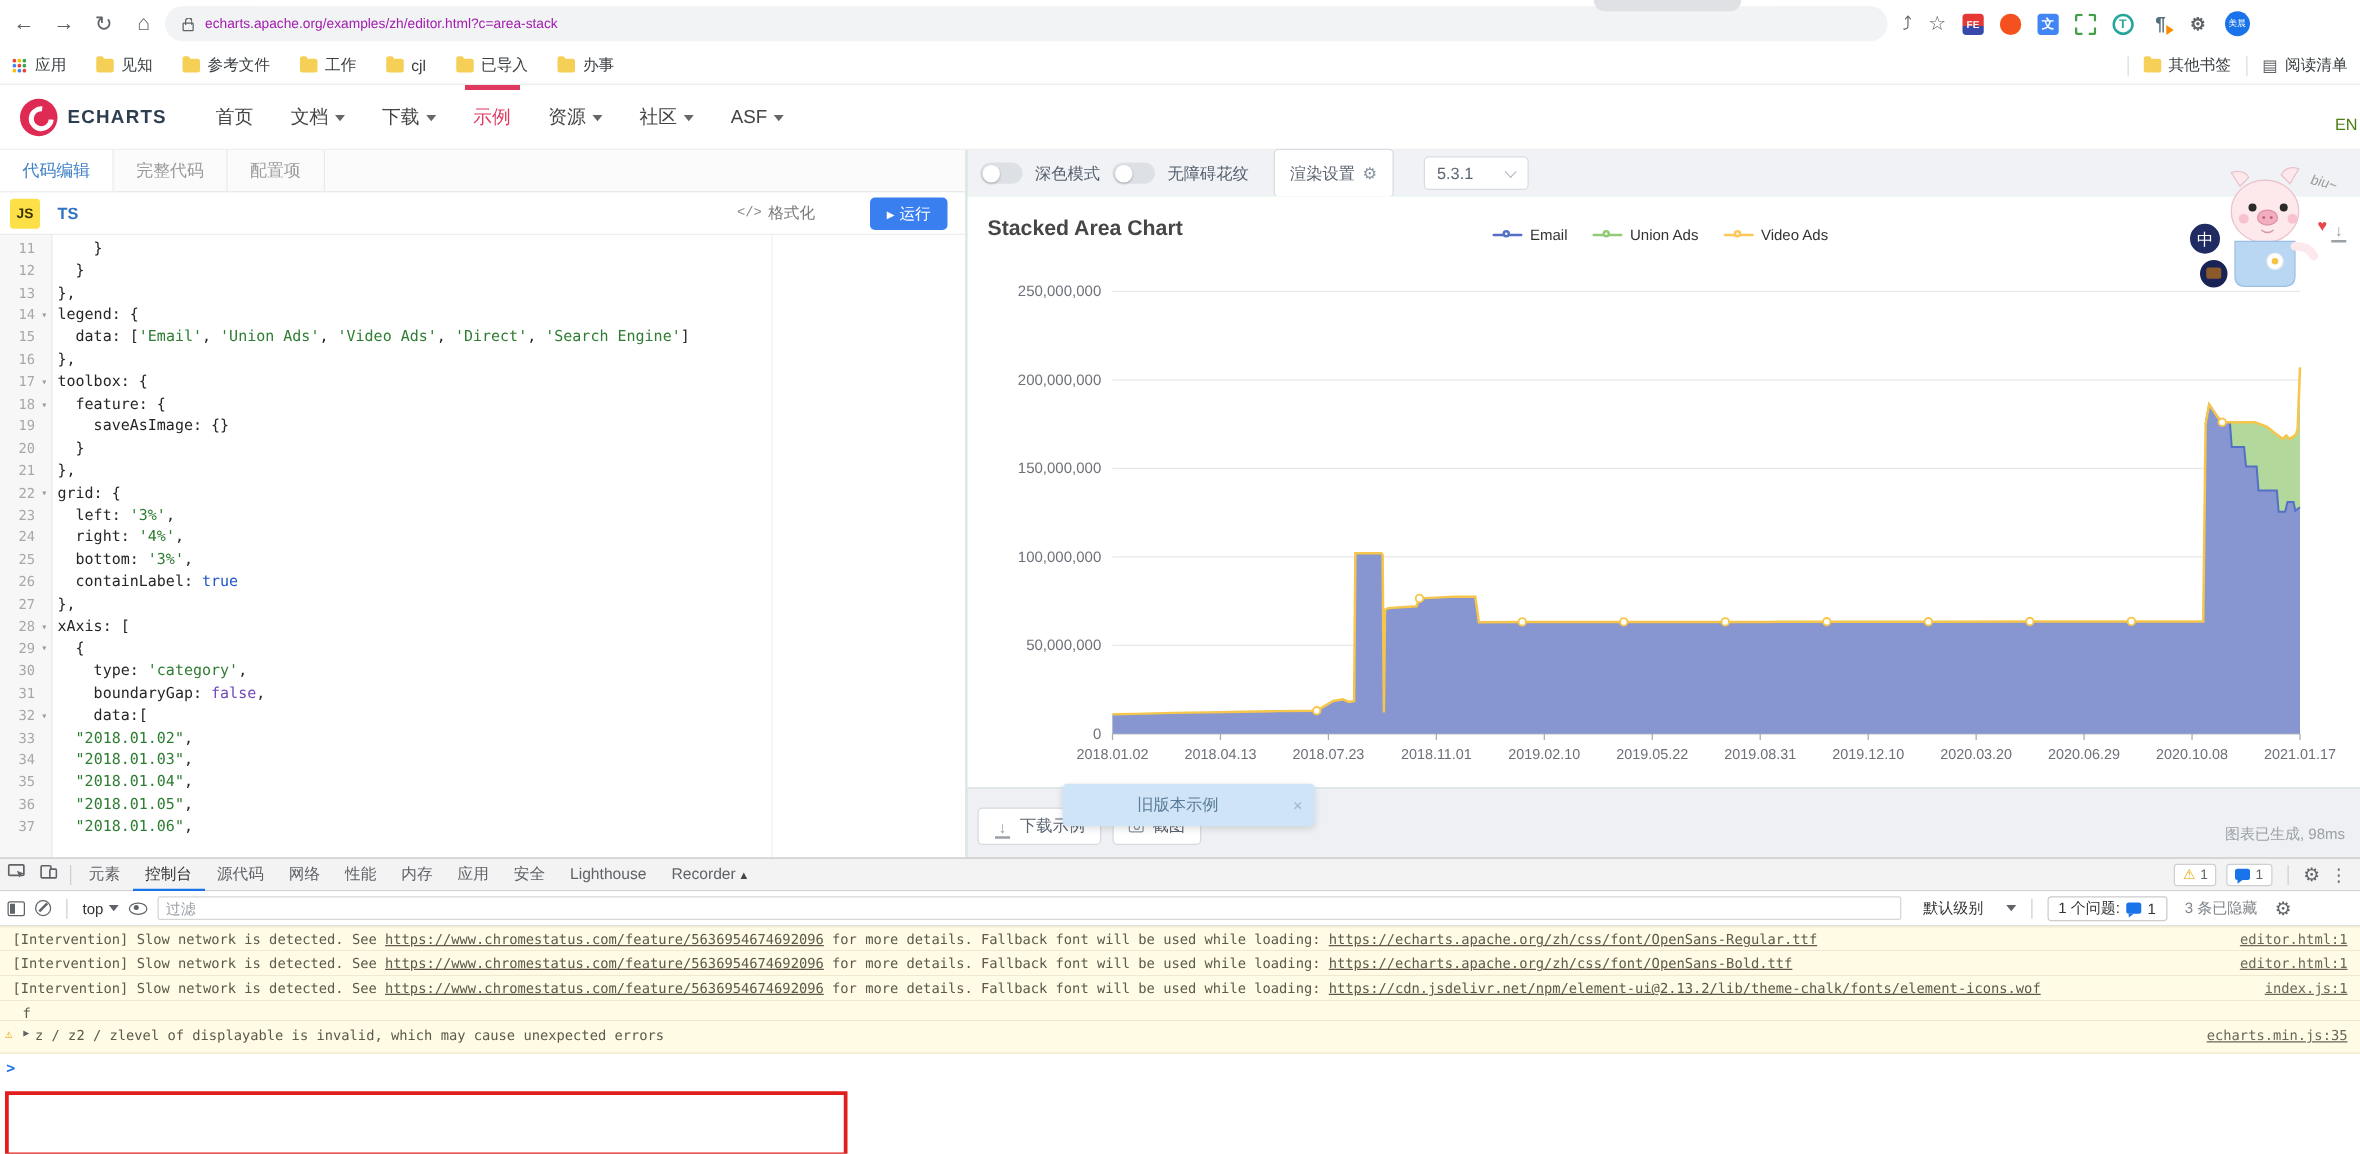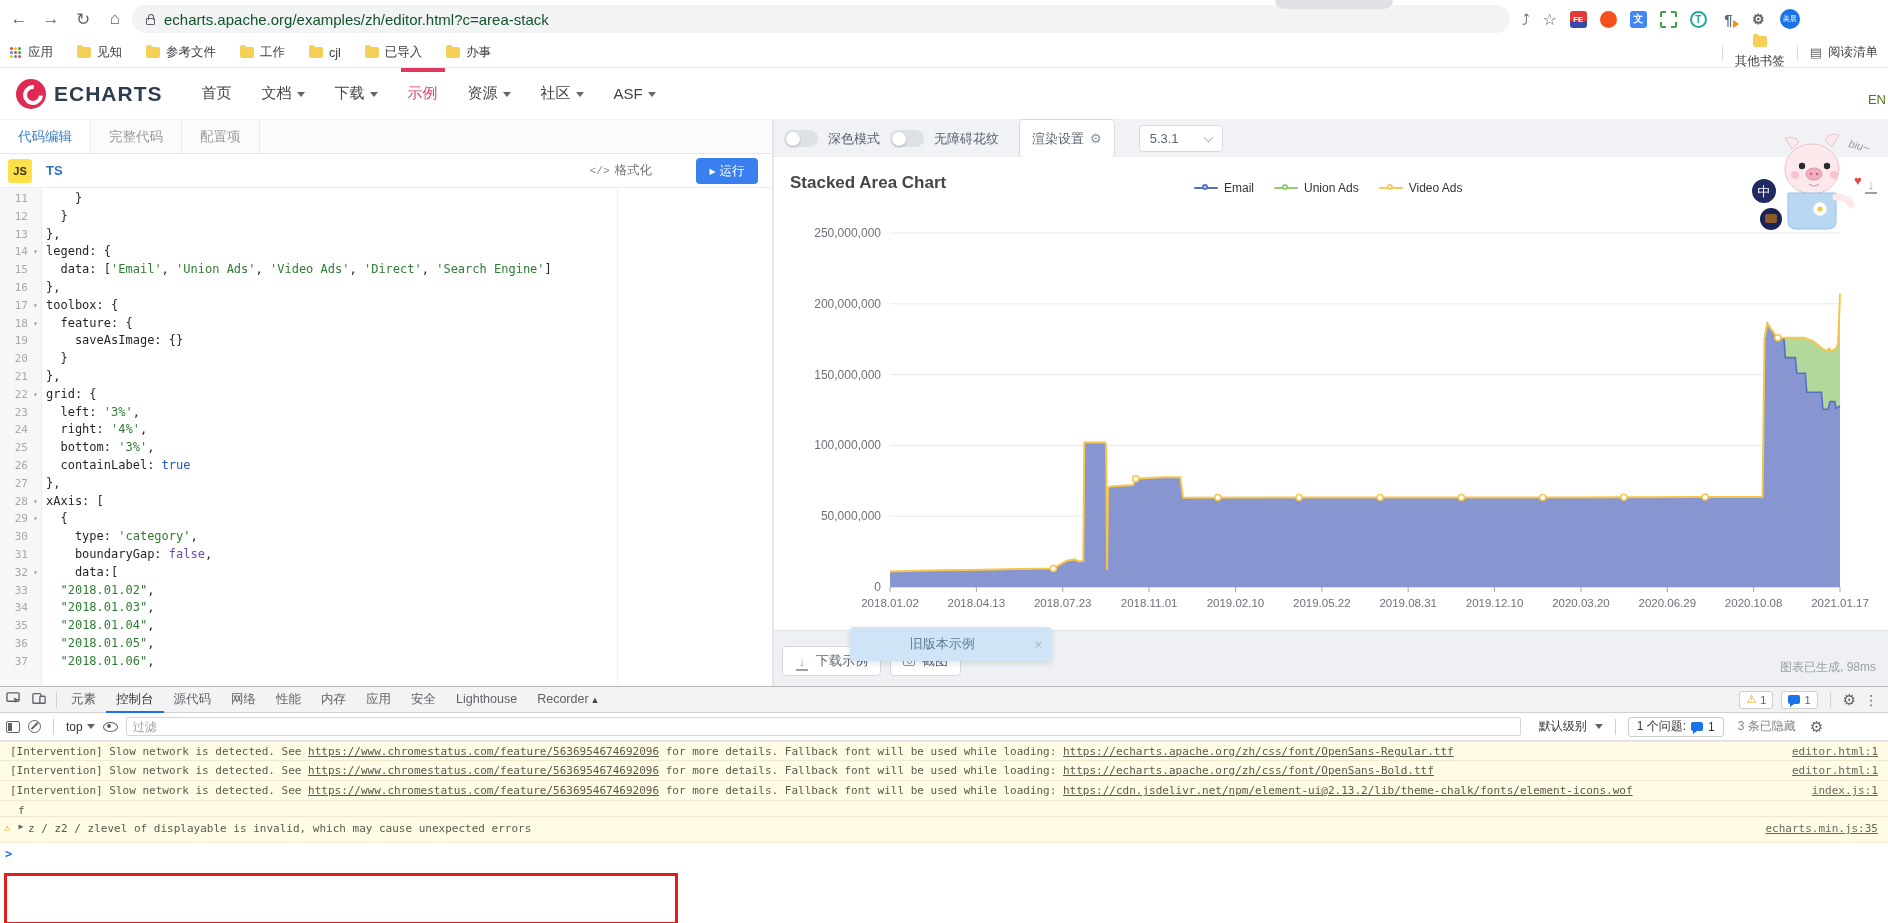--- a/index.html
+++ b/index.html
@@ -8,21 +8,21 @@
   .app { position:relative; width:1888px; height:923px; background:#fff; }
 
   
   .browser-bar { position:absolute; top:0; left:0; width:1888px; height:38px; background:#fff; display:flex; align-items:center; }
   .tab-sliver { position:absolute; left:1275px; top:0; width:118px; height:9px; background:#dfe1e5; border-radius:0 0 9px 9px; }
   .nav-icons { display:flex; align-items:center; gap:10px; padding-left:8px; color:#5f6368; }
   .nav-icons span { font-size:17px; width:22px; text-align:center; cursor:pointer; }
   .url-pill { margin-left:6px; width:1378px; height:28px; background:#f1f3f4; border-radius:14px; display:flex; align-items:center; padding:0 14px; gap:9px; }
   .i-lock { width:9px; height:7px; border:1.6px solid #5f6368; border-radius:1px; position:relative; margin-top:4px; }
   .i-lock::before { content:''; position:absolute; left:0.6px; top:-5px; width:4px; height:5px; border:1.6px solid #5f6368; border-bottom:none; border-radius:4px 4px 0 0; }
-  .url-text { font-size:15px; color:#14532d; }
+  .url-text { font-size:11px; color:#a21caf; }
   .bar-right { display:flex; align-items:center; gap:13px; margin-left:12px; }
   .i-share { font-size:15px; color:#5f6368; }
   .i-star { font-size:16px; color:#5f6368; }
   .ext { width:17px; height:17px; display:flex; align-items:center; justify-content:center; font-size:8px; font-weight:bold; border-radius:3px; color:#fff; cursor:pointer; }
   .ext-fe { background:linear-gradient(#e53935 60%, #3949ab 60%); }
   .ext-orange { background:#f4511e; border-radius:50%; }
   .ext-translate { background:#4285f4; font-size:10px; }
   .ext-frame { background:#fff; border:2px dashed #43a047; border-radius:2px; }
   .ext-t { background:#fff; border:2px solid #26a69a; color:#26a69a; border-radius:50%; font-size:10px; }
   .ext-para { background:transparent; color:#546e7a; font-size:15px; position:relative; }
@@ -40,21 +40,21 @@
   .i-apps i { width:3px; height:3px; border-radius:50%; }
   .bm-right { margin-left:auto; display:flex; align-items:center; gap:12px; padding-right:10px; }
   .bm-sep { width:1px; height:16px; background:#dadce0; }
   .i-readlist { font-size:13px; color:#5f6368; }
 
   
   .site-header { position:absolute; top:68px; left:0; width:1888px; height:52px; background:#fff; border-bottom:1px solid #efefef; display:flex; align-items:center; }
   .logo { display:flex; align-items:center; gap:8px; padding-left:16px; cursor:pointer; }
   .logo-circle { width:30px; height:30px; border-radius:50%; background:#df2a54; position:relative; }
   .logo-circle::after { content:''; position:absolute; left:7px; top:6px; width:12px; height:12px; border:4px solid #fff; border-radius:50%; border-right-color:transparent; transform:rotate(-40deg); }
-  .logo-text { font-size:21px; font-weight:bold; color:#2c3e50; letter-spacing:1px; }
+  .logo-text { font-size:15px; font-weight:bold; color:#2c3e50; letter-spacing:1px; }
   .site-nav { display:flex; align-items:center; margin-left:24px; height:100%; }
   .nav-item { position:relative; height:100%; display:flex; align-items:center; padding:0 15px; font-size:15px; color:#444; cursor:pointer; gap:5px; }
   .nav-item.active { color:#e0395f; }
   .nav-item.active::before { content:''; position:absolute; top:0; left:8px; right:8px; height:4px; background:#e0395f; }
   .caret-down { width:0; height:0; border-left:4px solid transparent; border-right:4px solid transparent; border-top:5px solid #666; margin-top:2px; }
   .lang-en { position:absolute; right:2px; top:24px; font-size:13px; color:#4d7c0f; cursor:pointer; }
 
   
   .main { position:absolute; top:120px; left:0; width:1888px; height:566px; }
   .editor-panel { position:absolute; left:0; top:0; width:772px; height:566px; background:#fff; }
@@ -138,21 +138,21 @@
   .i-panelbox { width:14px; height:12px; border:1.4px solid #5f6368; border-radius:2px; position:relative; cursor:pointer; }
   .i-panelbox::after { content:''; position:absolute; left:1px; top:1px; bottom:1px; width:4px; background:#5f6368; }
   .i-noentry { width:13px; height:13px; border:1.6px solid #5f6368; border-radius:50%; position:relative; cursor:pointer; }
   .i-noentry::after { content:''; position:absolute; left:0.5px; top:4.2px; width:9px; height:1.6px; background:#5f6368; transform:rotate(-45deg); }
   .ctx-select { font-size:12px; color:#333; display:flex; align-items:center; gap:4px; cursor:pointer; }
   .ctx-caret { width:0; height:0; border-left:4px solid transparent; border-right:4px solid transparent; border-top:5px solid #5f6368; }
   .i-eye { width:15px; height:10px; border:1.5px solid #5f6368; border-radius:70% 70%; position:relative; cursor:pointer; }
   .i-eye::after { content:''; position:absolute; left:3.5px; top:1.5px; width:4px; height:4px; background:#5f6368; border-radius:50%; }
   .filter-input { flex:1; max-width:1395px; height:19px; border:1px solid #d6d6d6; border-radius:2px; font-size:12px; color:#333; padding:0 6px; outline:none; }
   .filter-input::placeholder { color:#9aa0a6; }
-  .level-select { font-size:12px; color:#333; display:flex; align-items:center; gap:8px; margin-left:10px; cursor:pointer; }
+  .level-select { font-size:12px; color:#333; display:flex; align-items:center; gap:18px; margin-left:10px; cursor:pointer; }
   .issues-box { display:flex; align-items:center; gap:5px; border:1px solid #ccc; border-radius:3px; height:20px; padding:0 8px; font-size:12px; color:#333; cursor:pointer; }
   .hidden-label { font-size:12px; color:#80868b; margin:0 6px; }
 
   .console-area { position:relative; }
   .crow { display:flex; background:#fffbe5; border-bottom:1px solid #f0e9cf; min-height:20px; align-items:flex-start; font-family:"DejaVu Sans Mono", monospace; font-size:11px; color:#5d594b; padding:3px 0 0 10px; }
   .crow:first-child { border-top:1px solid #f0e9cf; }
   .cmsg { flex:1; }
   .clink { color:#5d594b; text-decoration:underline; cursor:pointer; }
   .csrc { margin-left:auto; padding-right:10px; color:#6b675b; text-decoration:underline; white-space:nowrap; cursor:pointer; }
   .cwrap { height:16px; min-height:16px; border-bottom:1px solid #f0e9cf; padding-left:18px; }
@@ -230,21 +230,21 @@
           <span class="i-folder"></span>
           <span class="bm-label">已导入</span>
         </div>
         <div class="bm-item">
           <span class="i-folder"></span>
           <span class="bm-label">办事</span>
         </div>
       </div>
     <div class="bm-right">
       <span class="bm-sep"></span>
-      <span class="bm-item" style="margin-right:0;flex-direction:column;">
+      <span class="bm-item" style="margin-right:0;">
         <span class="i-folder"></span>
         <span class="bm-label">其他书签</span>
       </span>
       <span class="bm-sep"></span>
       <span class="bm-item" style="margin-right:0;">
         <span class="i-readlist">▤</span>
         <span class="bm-label">阅读清单</span>
       </span>
     </div>
   </div>

